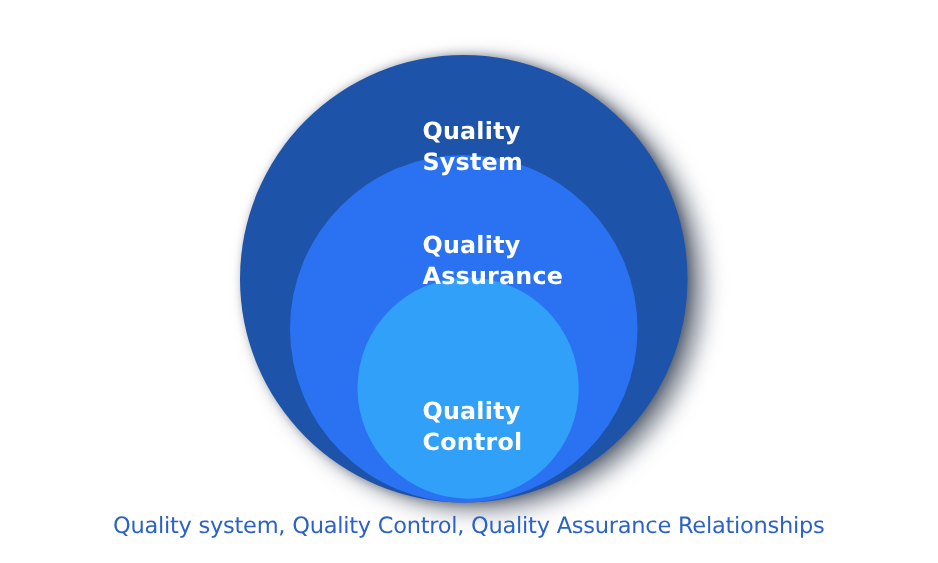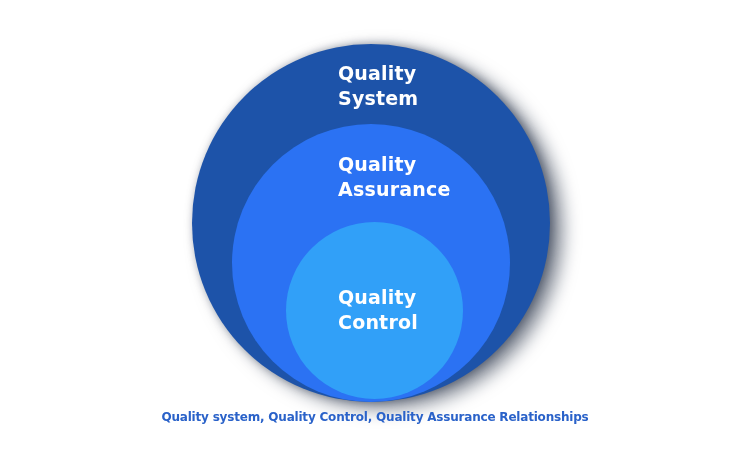--- a/index.html
+++ b/index.html
@@ -40,32 +40,33 @@
   }
   .circle-label {
     position: absolute;
     color: #ffffff;
     font-size: 19px;
     line-height: 25px;
     font-weight: 700;
     letter-spacing: 0.2px;
     white-space: pre-line;
     text-align: left;
+    margin-top: 32px;
   }
   .label-system    { left: 338px; top: 61px; }
   .label-assurance { left: 338px; top: 152px; }
   .label-control   { left: 338px; top: 285px; }
   .caption {
     position: absolute;
     left: 0;
     right: 0;
     top: 410px;
     text-align: center;
-    font-size: 12px;
-    font-weight: 700;
+    font-size: 18px;
+    font-weight: 400;
     letter-spacing: -0.2px;
   }
 </style>
 </head>
 <body>
 
 <div class="stage">
 
   <div class="circle circle-outer" style="background-color: rgb(29, 83, 169);"></div>
 

